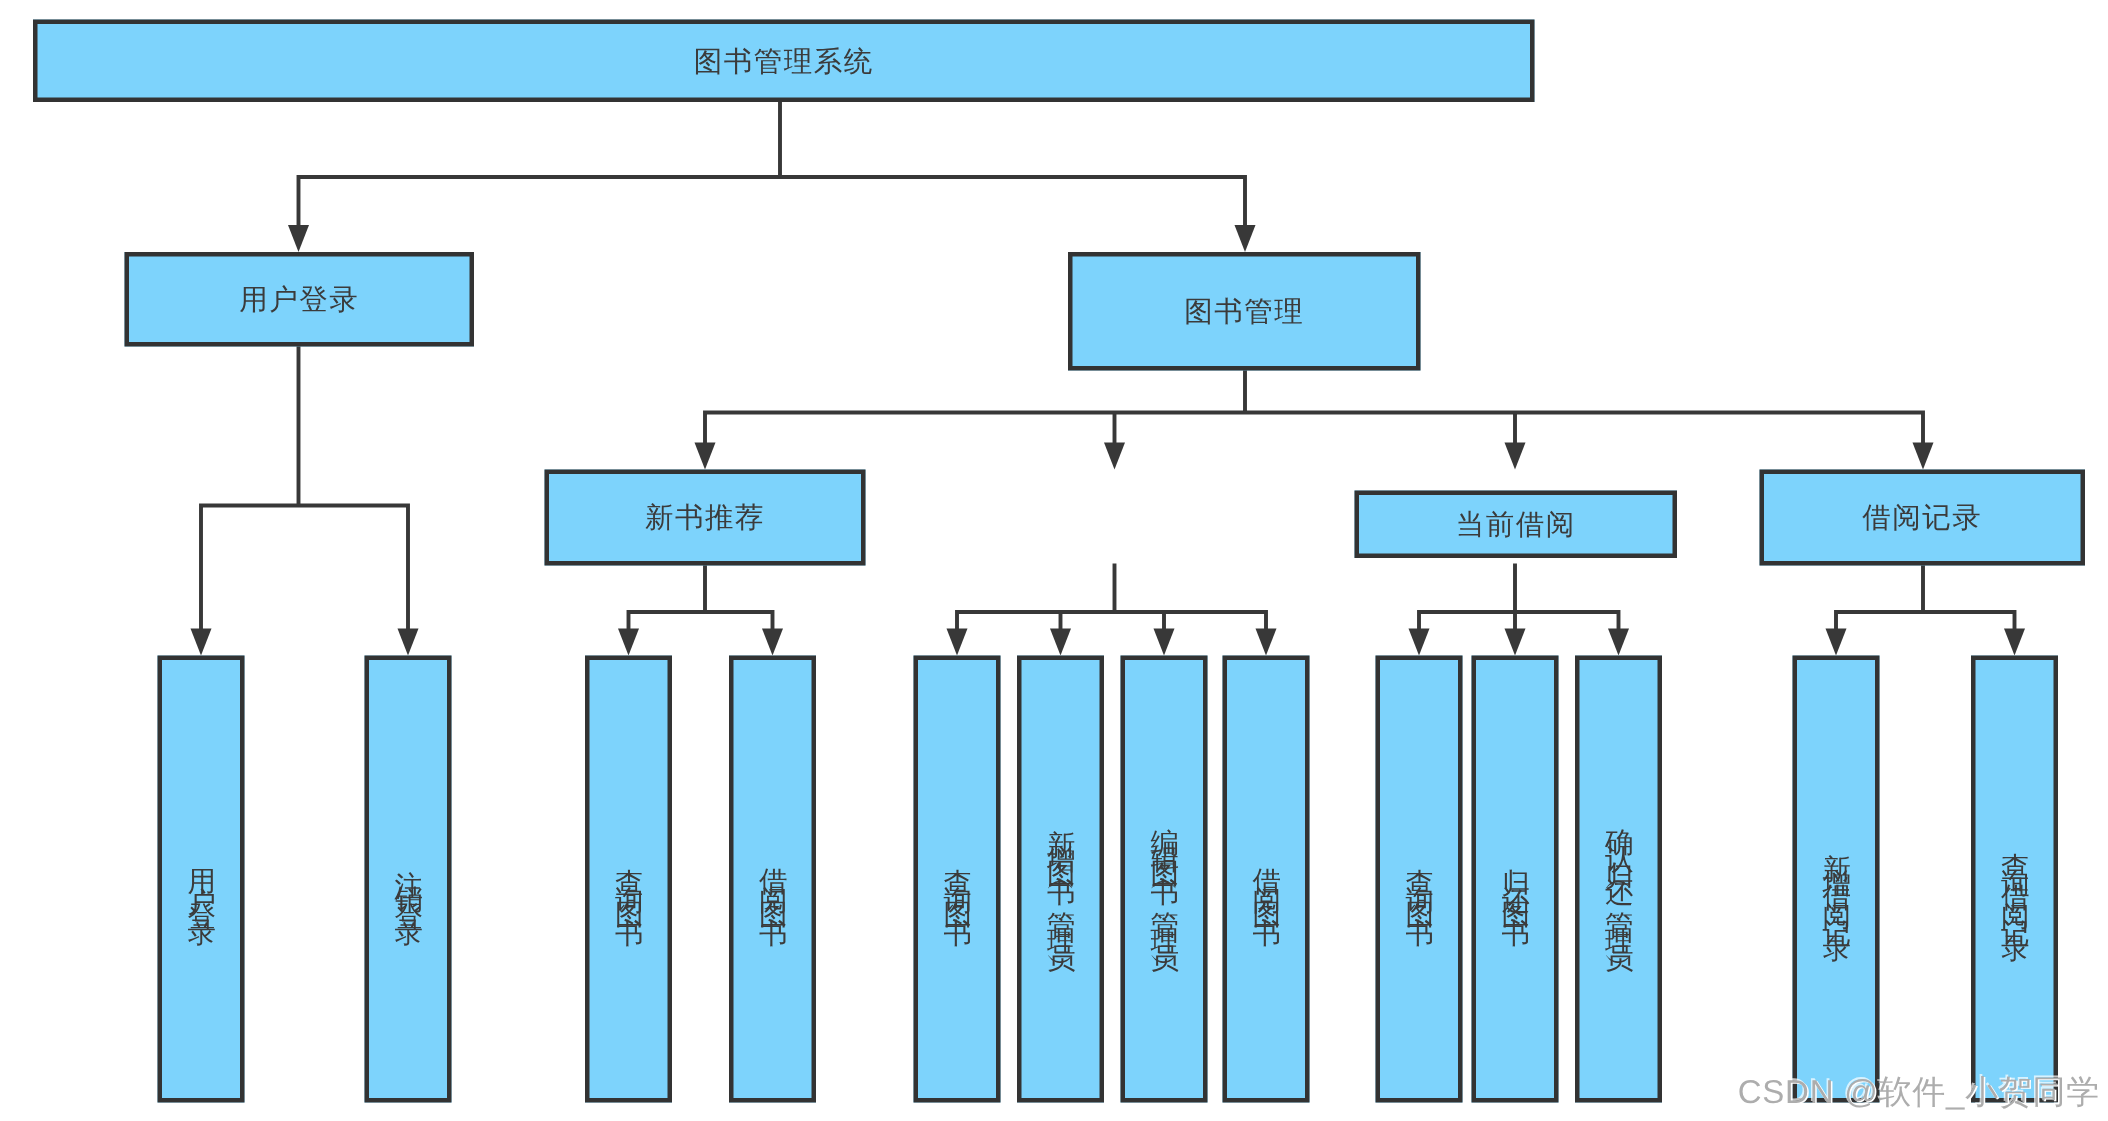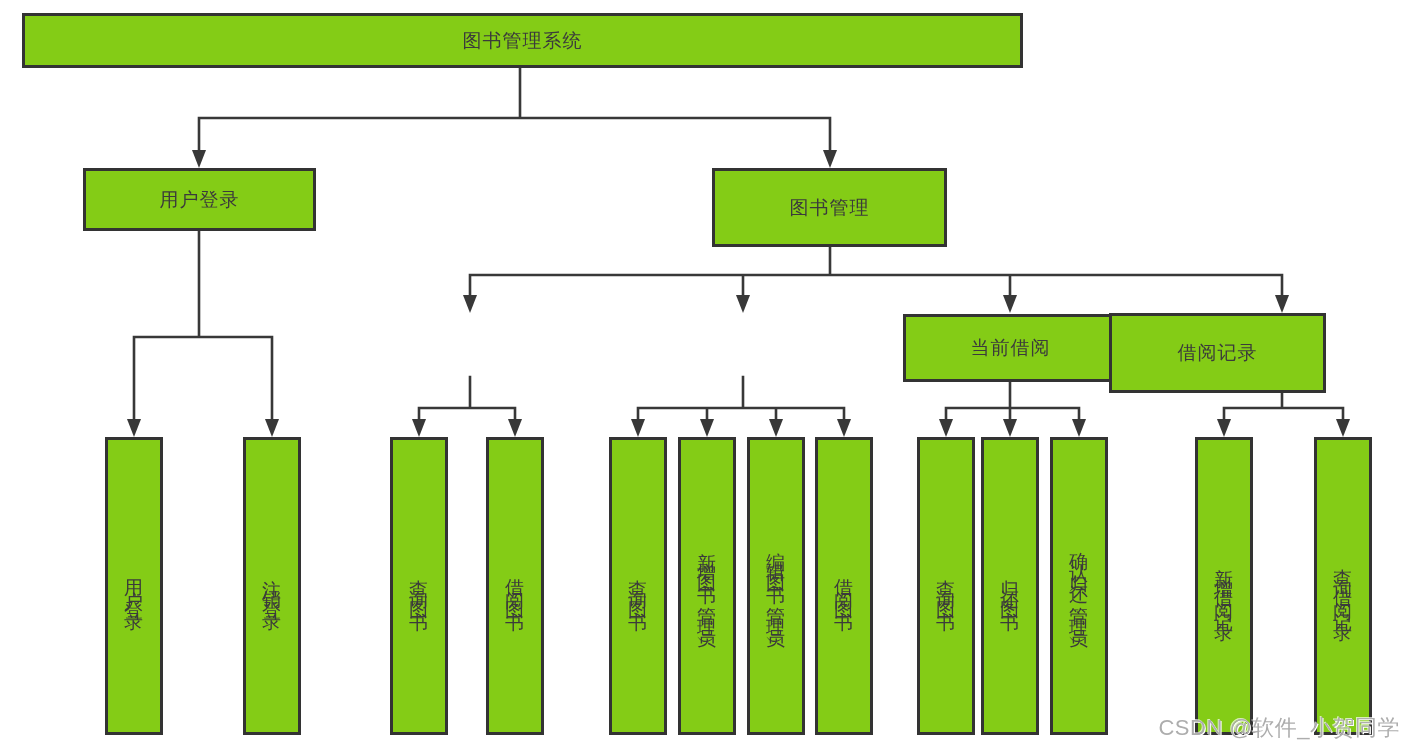--- a/index.html
+++ b/index.html
@@ -18,21 +18,21 @@
   .connectors {
     position: absolute;
     left: 0;
     top: 0;
     z-index: 1;
   }
   .node {
     position: absolute;
     box-sizing: border-box;
     border: 3px solid #333333;
-    background: #84cc16;
+    background: #7dd3fc;
     display: flex;
     align-items: center;
     justify-content: center;
     color: #3b3b3b;
     z-index: 2;
   }
   .hbox span {
     font-size: 19px;
     letter-spacing: 1px;
     white-space: nowrap;
@@ -99,24 +99,27 @@
     <span>图书管理系统</span>
   </div>
 
   <div class="node hbox" style="left:83px;top:168px;width:233px;height:63px">
     <span>用户登录</span>
   </div>
   <div class="node hbox" style="left:712px;top:168px;width:235px;height:79px">
     <span>图书管理</span>
   </div>
 
-  <div class="node hbox" style="left:903px;top:314px;width:215px;height:68px">
+  <div class="node hbox" style="left:363px;top:313px;width:214px;height:64px">
+    <span>新书推荐</span>
+  </div>
+  <div class="node hbox" style="left:903px;top:327px;width:215px;height:45px">
     <span>当前借阅</span>
   </div>
-  <div class="node hbox" style="left:1109px;top:313px;width:217px;height:80px">
+  <div class="node hbox" style="left:1173px;top:313px;width:217px;height:64px">
     <span>借阅记录</span>
   </div>
 
   <div class="node vbox" style="left:105px;top:437px;width:58px;height:298px">
     <span class="vt">用户登录</span>
   </div>
   <div class="node vbox" style="left:243px;top:437px;width:58px;height:298px">
     <span class="vt">注销登录</span>
   </div>
 

